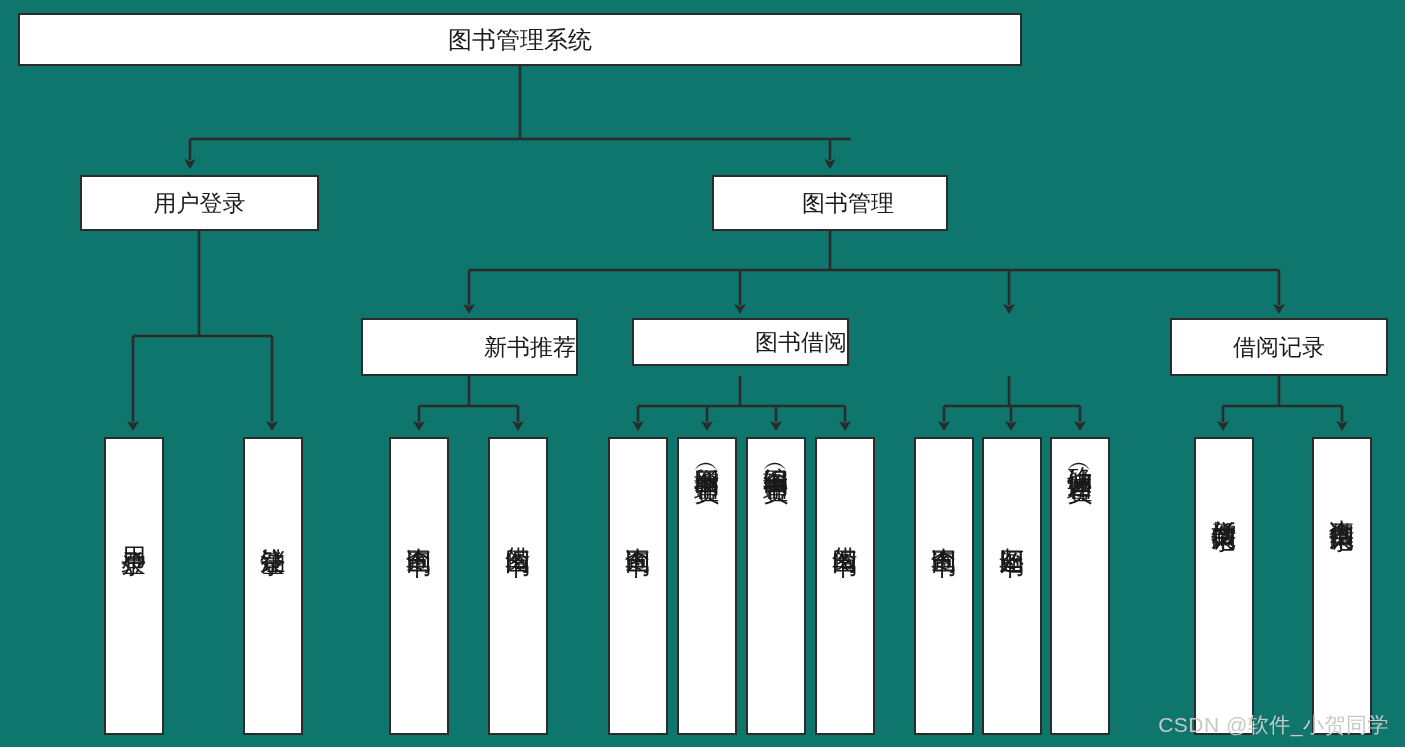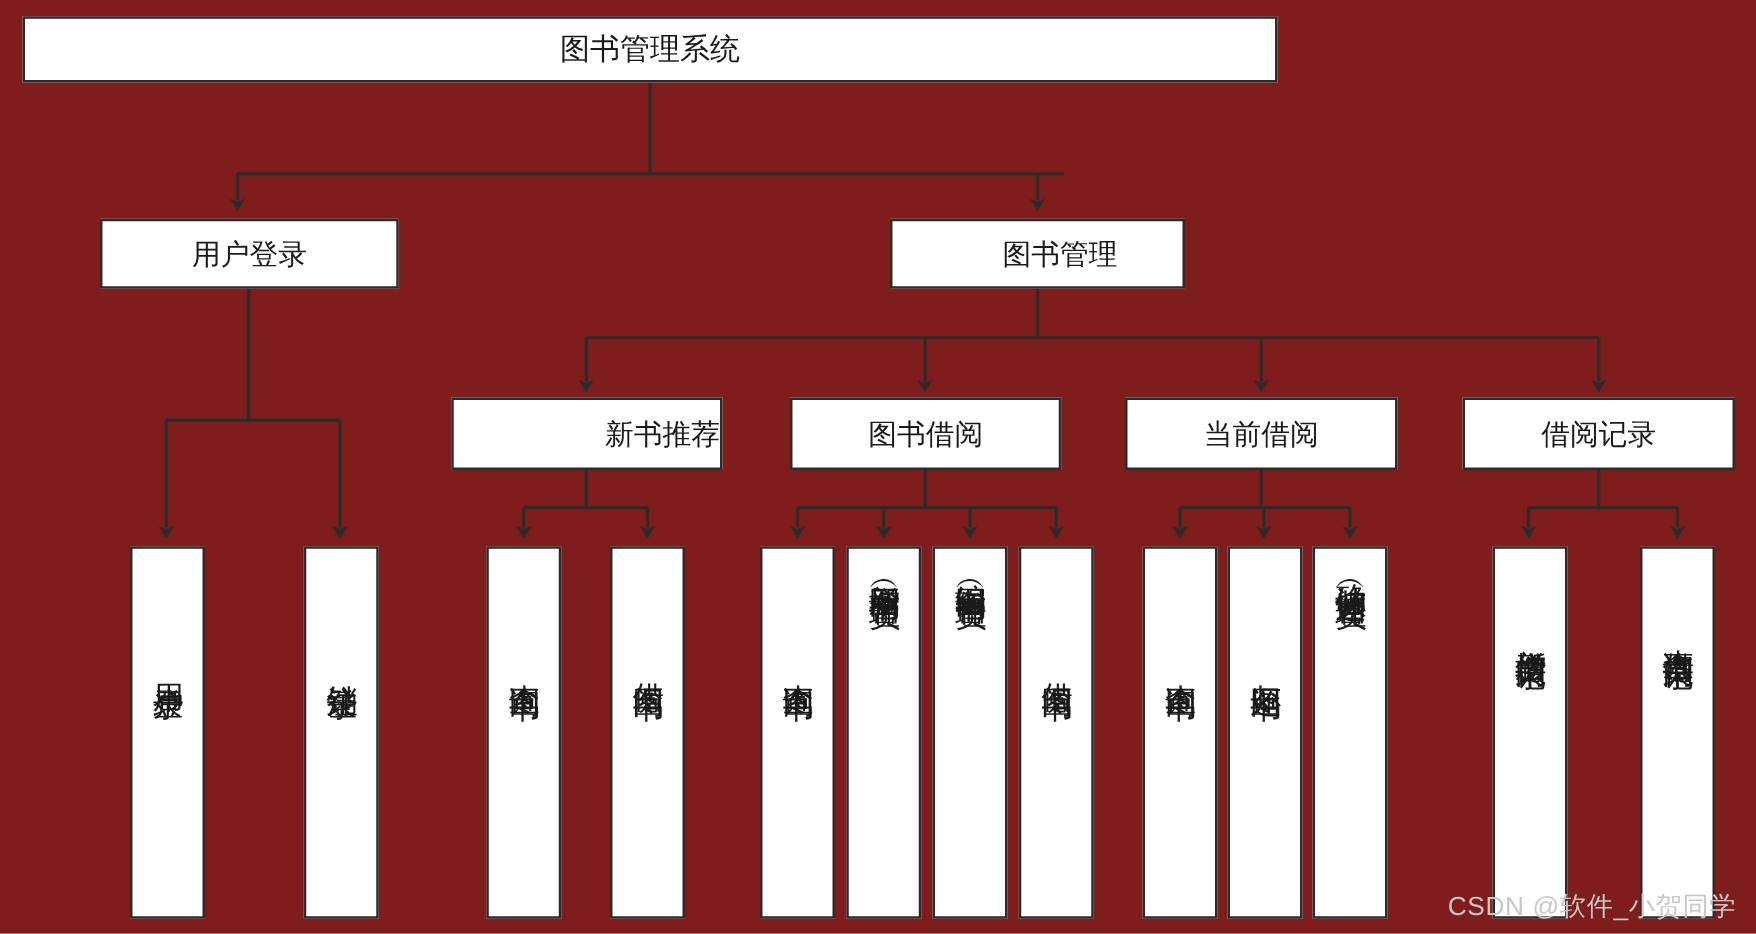--- a/index.html
+++ b/index.html
@@ -7,21 +7,21 @@
     padding: 0;
     background: #ffffff;
   }
   body {
     font-family: "Liberation Sans", "DejaVu Sans", sans-serif;
   }
   #canvas {
     position: relative;
     width: 1405px;
     height: 747px;
-    background: #7f1d1d;
+    background: #0f766e;
     overflow: hidden;
   }
   #edges {
     position: absolute;
     left: 0;
     top: 0;
     width: 1405px;
     height: 747px;
     pointer-events: none;
   }
@@ -142,27 +142,24 @@
   </div>
 
   <div class="node horiz" style="left:712px; top:175px; width:236px; height:56px;padding-left:36px;">
     <span class="label">图书管理</span>
   </div>
 
   <div class="node horiz" style="left:361px; top:318px; width:217px; height:58px;justify-content:flex-end;">
     <span class="label">新书推荐</span>
   </div>
 
-  <div class="node horiz" style="left:632px; top:318px; width:217px; height:58px;">
+  <div class="node horiz" style="left:632px; top:318px; width:217px; height:48px;justify-content:flex-end;">
     <span class="label">图书借阅</span>
   </div>
 
-  <div class="node horiz" style="left:900px; top:318px; width:218px; height:58px;">
-    <span class="label">当前借阅</span>
-  </div>
 
   <div class="node horiz" style="left:1170px; top:318px; width:218px; height:58px;">
     <span class="label">借阅记录</span>
   </div>
 
   <div class="node vert midlow" style="left:104px; top:437px; width:60px; height:298px;">
     <span class="label">用户登录</span>
   </div>
 
   <div class="node vert midlow" style="left:243px; top:437px; width:60px; height:298px;">

